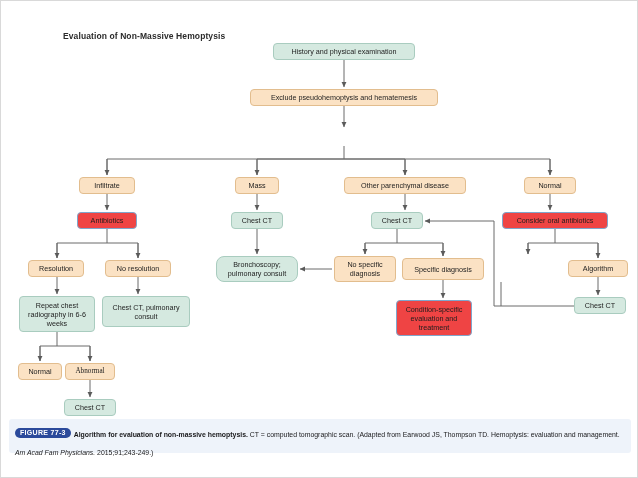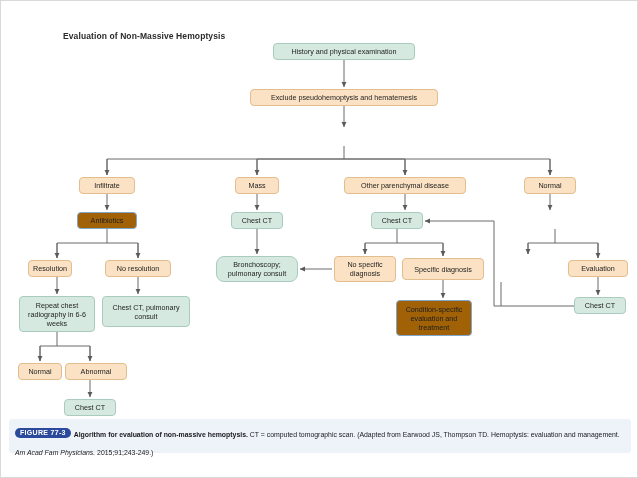--- a/index.html
+++ b/index.html
@@ -17,21 +17,21 @@
   #chart{position:absolute;left:0;top:0;width:638px;height:410px;}
   #wires{position:absolute;left:0;top:0;width:638px;height:410px;}
   .node{
     position:absolute;box-sizing:border-box;
     display:flex;align-items:center;justify-content:center;text-align:center;
     font-size:7.2px;line-height:1.25;color:#1d1d1d;
     border-radius:4px;border:1px solid;padding:2px 3px;
   }
   .node.green{background:#d5e9e0;border-color:#a9ccbf;}
   .node.orange{background:#fbe2c4;border-color:#e2bd8e;}
-  .node.blue{background:#a16207;border-color:#7fa6cc;}
+  .node.blue{background:#ef4444;border-color:#7fa6cc;}
   
   #caption-band{
     position:absolute;left:8px;top:418px;width:622px;height:34px;
     background:#eef3fa;border-radius:3px;box-sizing:border-box;padding:4px 6px;
   }
   #fig-badge{
     display:inline-block;background:#2b4a9b;color:#ffffff;
     font-size:7px;font-weight:bold;letter-spacing:.3px;
     padding:1.5px 5px;border-radius:7px;vertical-align:middle;
     margin-right:3px;
@@ -117,32 +117,33 @@
 
     <div class="node green" style="left:272px;top:42px;width:142px;height:17px;">History and physical examination</div>
     <div class="node orange" style="left:249px;top:88px;width:188px;height:17px;">Exclude pseudohemoptysis and hematemesis</div>
     <div class="node orange" style="left:78px;top:176px;width:56px;height:17px;">Infiltrate</div>
     <div class="node orange" style="left:234px;top:176px;width:44px;height:17px;">Mass</div>
     <div class="node orange" style="left:343px;top:176px;width:122px;height:17px;">Other parenchymal disease</div>
     <div class="node orange" style="left:523px;top:176px;width:52px;height:17px;">Normal</div>
     <div class="node blue" style="left:76px;top:211px;width:60px;height:17px;">Antibiotics</div>
     <div class="node green" style="left:230px;top:211px;width:52px;height:17px;">Chest CT</div>
     <div class="node green" style="left:370px;top:211px;width:52px;height:17px;">Chest CT</div>
-    <div class="node orange" style="left:27px;top:259px;width:44px;height:17px;">Resolution</div>
+    <div class="node blue" style="left:501px;top:211px;width:106px;height:17px;">Consider oral antibiotics</div>
+    <div class="node orange" style="left:27px;top:259px;width:56px;height:17px;">Resolution</div>
     <div class="node orange" style="left:104px;top:259px;width:66px;height:17px;">No resolution</div>
     <div class="node green" style="left:215px;top:255px;width:82px;height:26px;border-radius:8px;">Bronchoscopy; pulmonary consult</div>
     <div class="node orange" style="left:333px;top:255px;width:62px;height:26px;">No specific diagnosis</div>
     <div class="node orange" style="left:401px;top:257px;width:82px;height:22px;">Specific diagnosis</div>
-    <div class="node orange" style="left:567px;top:259px;width:60px;height:17px;">Evaluation</div>
+    <div class="node orange" style="left:567px;top:259px;width:60px;height:17px;">Algorithm</div>
     <div class="node green" style="left:18px;top:295px;width:76px;height:36px;">Repeat chest radiography in 6-6 weeks</div>
     <div class="node blue" style="left:395px;top:299px;width:76px;height:36px;">Condition-specific evaluation and treatment</div>
     <div class="node green" style="left:101px;top:295px;width:88px;height:31px;">Chest CT, pulmonary consult</div>
     <div class="node green" style="left:573px;top:296px;width:52px;height:17px;">Chest CT</div>
     <div class="node orange" style="left:17px;top:362px;width:44px;height:17px;">Normal</div>
-    <div class="node orange" style="left:64px;top:362px;width:62px;height:17px;">Abnormal</div>
+    <div class="node orange" style="left:64px;top:362px;width:50px;height:17px;font-family:Liberation Serif, serif;">Abnormal</div>
     <div class="node green" style="left:63px;top:398px;width:52px;height:17px;">Chest CT</div>
   </div>
 
   <div id="caption-band">
     <span id="fig-badge">FIGURE 77-3</span><span id="caption-text"><span>Algorithm for evaluation of non-massive hemoptysis.</span> <span class="reg">CT = computed tomographic scan. (Adapted from Earwood JS, Thompson TD. Hemoptysis: evaluation and management.</span> <span class="ital">Am Acad Fam Physicians.</span> <span class="reg">2015;91;243-249.)</span></span>
   </div>
 
 </div>
 
 </body></html>

